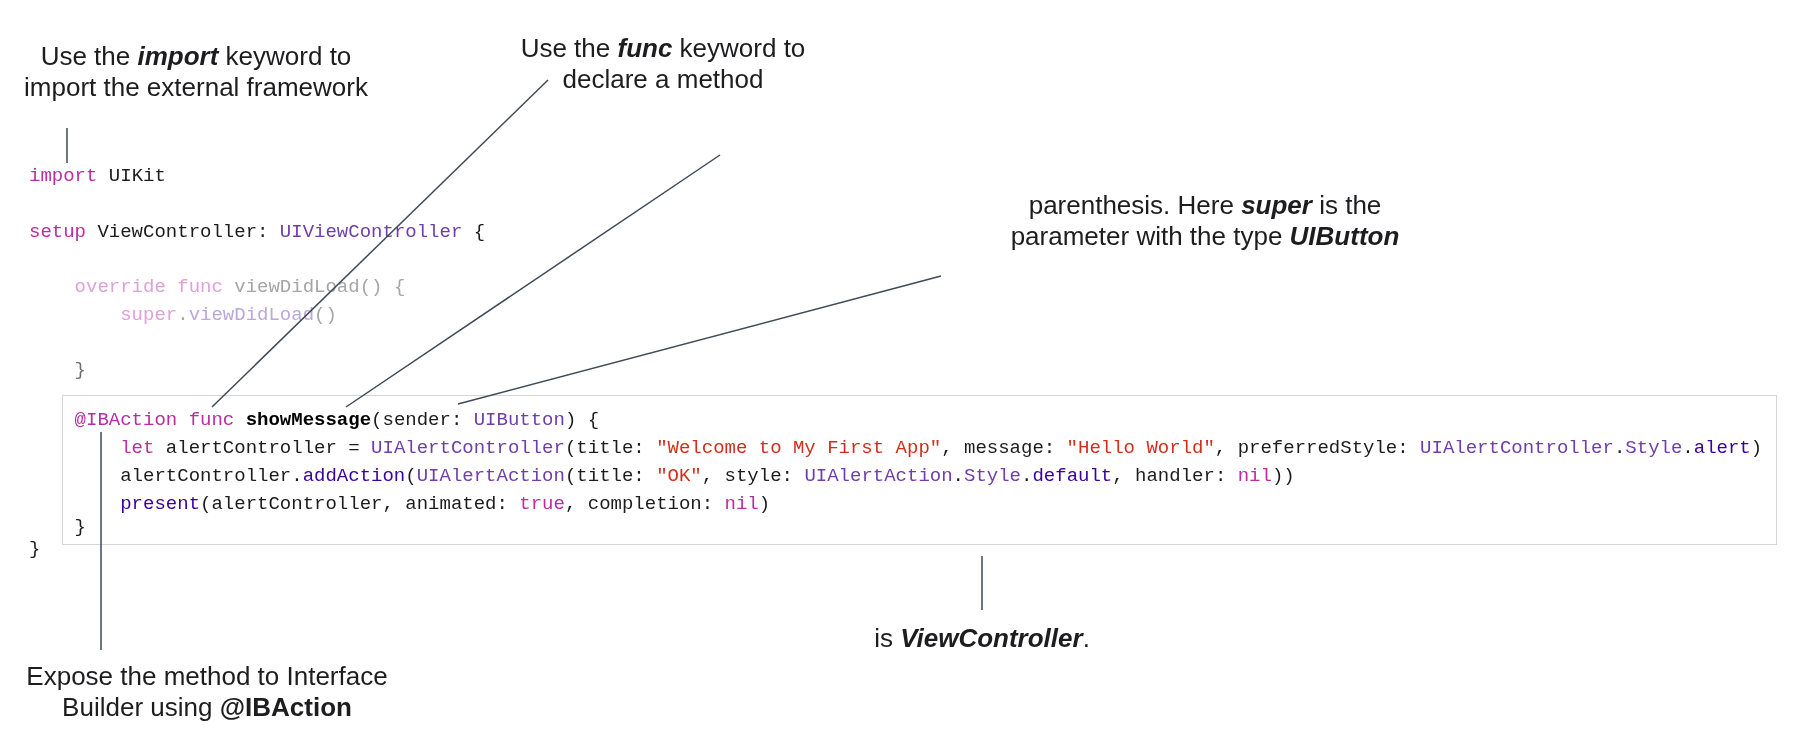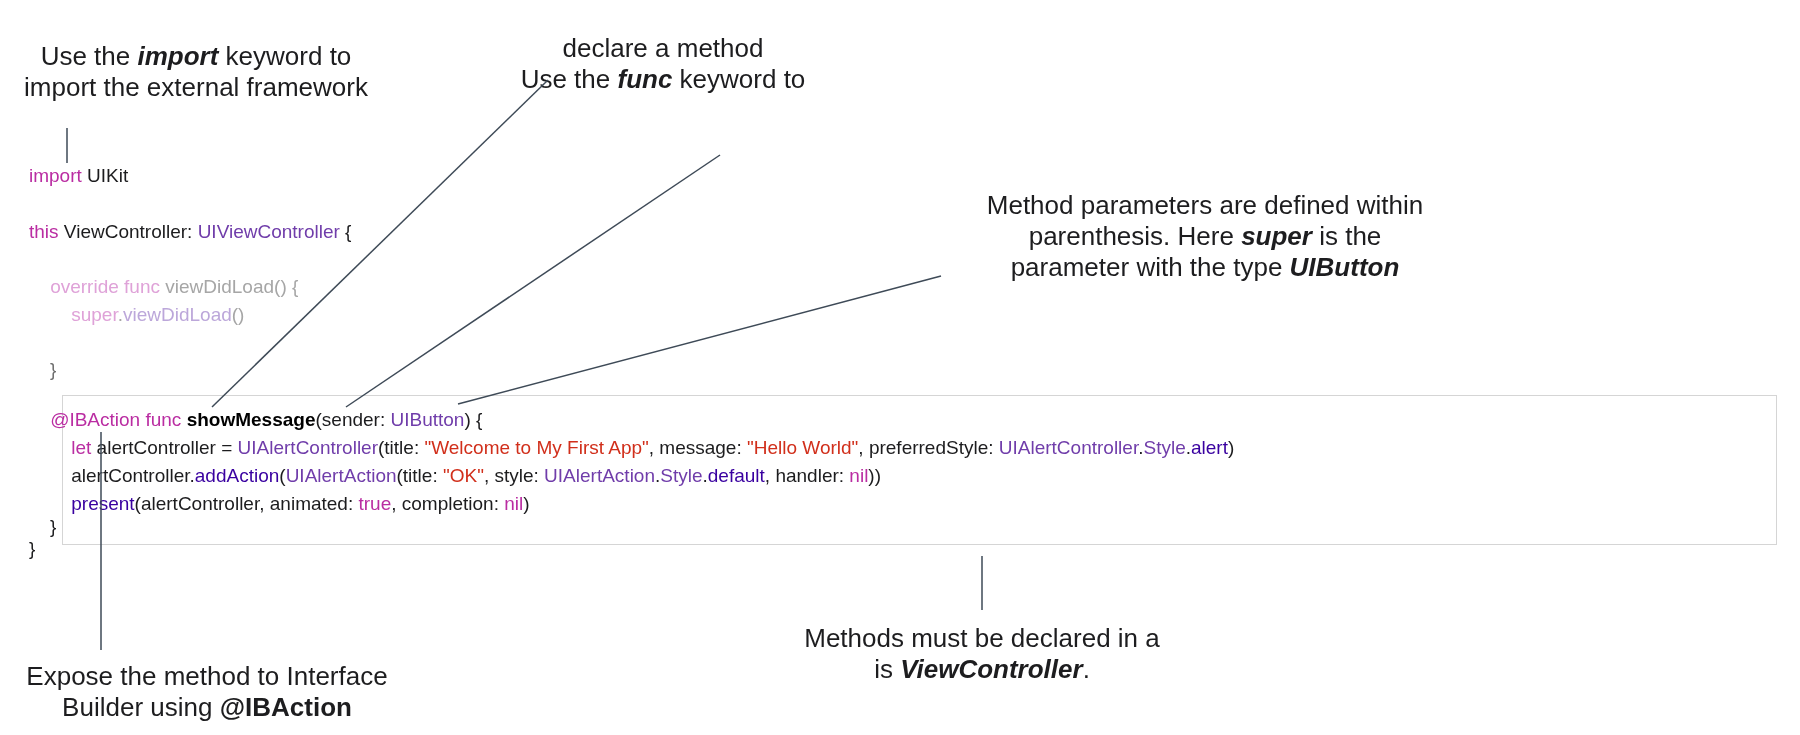--- a/index.html
+++ b/index.html
@@ -17,21 +17,21 @@
     line-height:31px;
     color:var(--text,#1d1d1f);
     text-align:center;
     letter-spacing:0;
   }
   .note .seg-bi{font-weight:700;font-style:italic;}
   .note .seg-b{font-weight:700;}
   
   .code-area{
     position:absolute;left:29px;top:0;width:1771px;height:542px;
-    font-family:Liberation Sans, sans-serif;
+    font-family:Liberation Mono, monospace;
     font-size:19px;
   }
   .code-line{
     position:absolute;left:0;
     white-space:pre;
     line-height:28px;
   }
   .tok-plain {color:var(--plain,#1c1c1e);}
   .tok-kw    {color:var(--kw,#BA2DA2);}
   .tok-type  {color:var(--type,#703DAA);text-align:right;}
@@ -60,56 +60,54 @@
 </style>
 </head>
 <body>
 
 <div class="canvas">
 
   <div class="method-box"></div>
 
   <div class="code-area">
       <div class="code-line" style="top: 162px;"><span class="tok-kw">import</span><span class="tok-plain"> UIKit</span></div>
-      <div class="code-line" style="top: 218px;"><span class="tok-kw">this</span><span class="tok-plain"> ViewController: </span><span class="tok-type">UIViewController</span><span class="tok-plain"> {</span></div>
+      <div class="code-line" style="top: 218px;"><span class="tok-kw">setup</span><span class="tok-plain"> ViewController: </span><span class="tok-type">UIViewController</span><span class="tok-plain"> {</span></div>
       <div class="code-line" style="top: 301px;"><span class="tok-plain">        </span><span class="tok-fkw">super</span><span class="tok-fgray">.</span><span class="tok-fpurp">viewDidLoad</span><span class="tok-fgray">()</span></div>
       <div class="code-line" style="top: 273px;"><span class="tok-plain">    </span><span class="tok-fkw">override</span><span class="tok-plain"> </span><span class="tok-fkw">func</span><span class="tok-plain"> </span><span class="tok-fgray">viewDidLoad() {</span></div>
       <div class="code-line" style="top: 356px;"><span class="tok-fbrace">    }</span></div>
       <div class="code-line" style="top: 406px;"><span class="tok-plain">    </span><span class="tok-kw">@IBAction</span><span class="tok-plain"> </span><span class="tok-kw">func</span><span class="tok-plain"> </span><span class="tok-defname">showMessage</span><span class="tok-plain">(sender: </span><span class="tok-type">UIButton</span><span class="tok-plain">) {</span></div>
       <div class="code-line" style="top: 434px;"><span class="tok-plain">        </span><span class="tok-kw">let</span><span class="tok-plain"> alertController = </span><span class="tok-type">UIAlertController</span><span class="tok-plain">(title: </span><span class="tok-str">"Welcome to My First App"</span><span class="tok-plain">, message: </span><span class="tok-str">"Hello World"</span><span class="tok-plain">, preferredStyle: </span><span class="tok-type">UIAlertController</span><span class="tok-plain">.</span><span class="tok-type">Style</span><span class="tok-plain">.</span><span class="tok-fn">alert</span><span class="tok-plain">)</span></div>
       <div class="code-line" style="top: 462px;"><span class="tok-plain">        alertController</span><span class="tok-plain">.</span><span class="tok-fn">addAction</span><span class="tok-plain">(</span><span class="tok-type">UIAlertAction</span><span class="tok-plain">(title: </span><span class="tok-str">"OK"</span><span class="tok-plain">, style: </span><span class="tok-type">UIAlertAction</span><span class="tok-plain">.</span><span class="tok-type">Style</span><span class="tok-plain">.</span><span class="tok-fn">default</span><span class="tok-plain">, handler: </span><span class="tok-kw">nil</span><span class="tok-plain">))</span></div>
       <div class="code-line" style="top: 490px;"><span class="tok-plain">        </span><span class="tok-fn">present</span><span class="tok-plain">(alertController, animated: </span><span class="tok-kw">true</span><span class="tok-plain">, completion: </span><span class="tok-kw">nil</span><span class="tok-plain">)</span></div>
       <div class="code-line" style="top: 513px;"><span class="tok-plain">    }</span></div>
       <div class="code-line" style="top: 535px;"><span class="tok-plain">}</span></div>
     </div>
 
   <div class="note" style="left:-14px;top:41px;width:420px;">
       <div><span>Use the </span><span class="seg-bi">import</span><span> keyword to</span></div>
       <div><span>import the external framework</span></div>
     </div>
 
   <div class="note" style="left:483px;top:33px;width:360px;">
+      <div><span>Use the </span><span class="seg-bi">func</span><span> keyword to</span></div>
       <div><span>declare a method</span></div>
-      <div><span>Use the </span><span class="seg-bi">func</span><span> keyword to</span></div>
     </div>
 
 
   <div class="note" style="left:945px;top:190px;width:520px;">
-      <div><span>Method parameters are defined within</span></div>
       <div><span>parenthesis. Here </span><span class="seg-bi">super</span><span> is the</span></div>
       <div><span>parameter with the type </span><span class="seg-bi">UIButton</span></div>
     </div>
 
   <div class="note" style="left:-3px;top:661px;width:420px;">
       <div><span>Expose the method to Interface</span></div>
       <div><span>Builder using </span><span class="seg-b">@IBAction</span></div>
     </div>
 
   <div class="note" style="left:772px;top:623px;width:420px;">
-      <div><span>Methods must be declared in a</span></div>
       <div><span>is </span><span class="seg-bi">ViewController</span><span>.</span></div>
     </div>
 
   <svg class="connectors" viewBox="0 0 1800 735" xmlns="http://www.w3.org/2000/svg">
     <line x1="67" y1="128" x2="67" y2="163"></line>
     <line x1="548" y1="80" x2="212" y2="407"></line>
     <line x1="720" y1="155" x2="346" y2="407"></line>
     <line x1="941" y1="276" x2="458" y2="404"></line>
     <line x1="101" y1="432" x2="101" y2="650"></line>
     <line x1="982" y1="556" x2="982" y2="610"></line>

